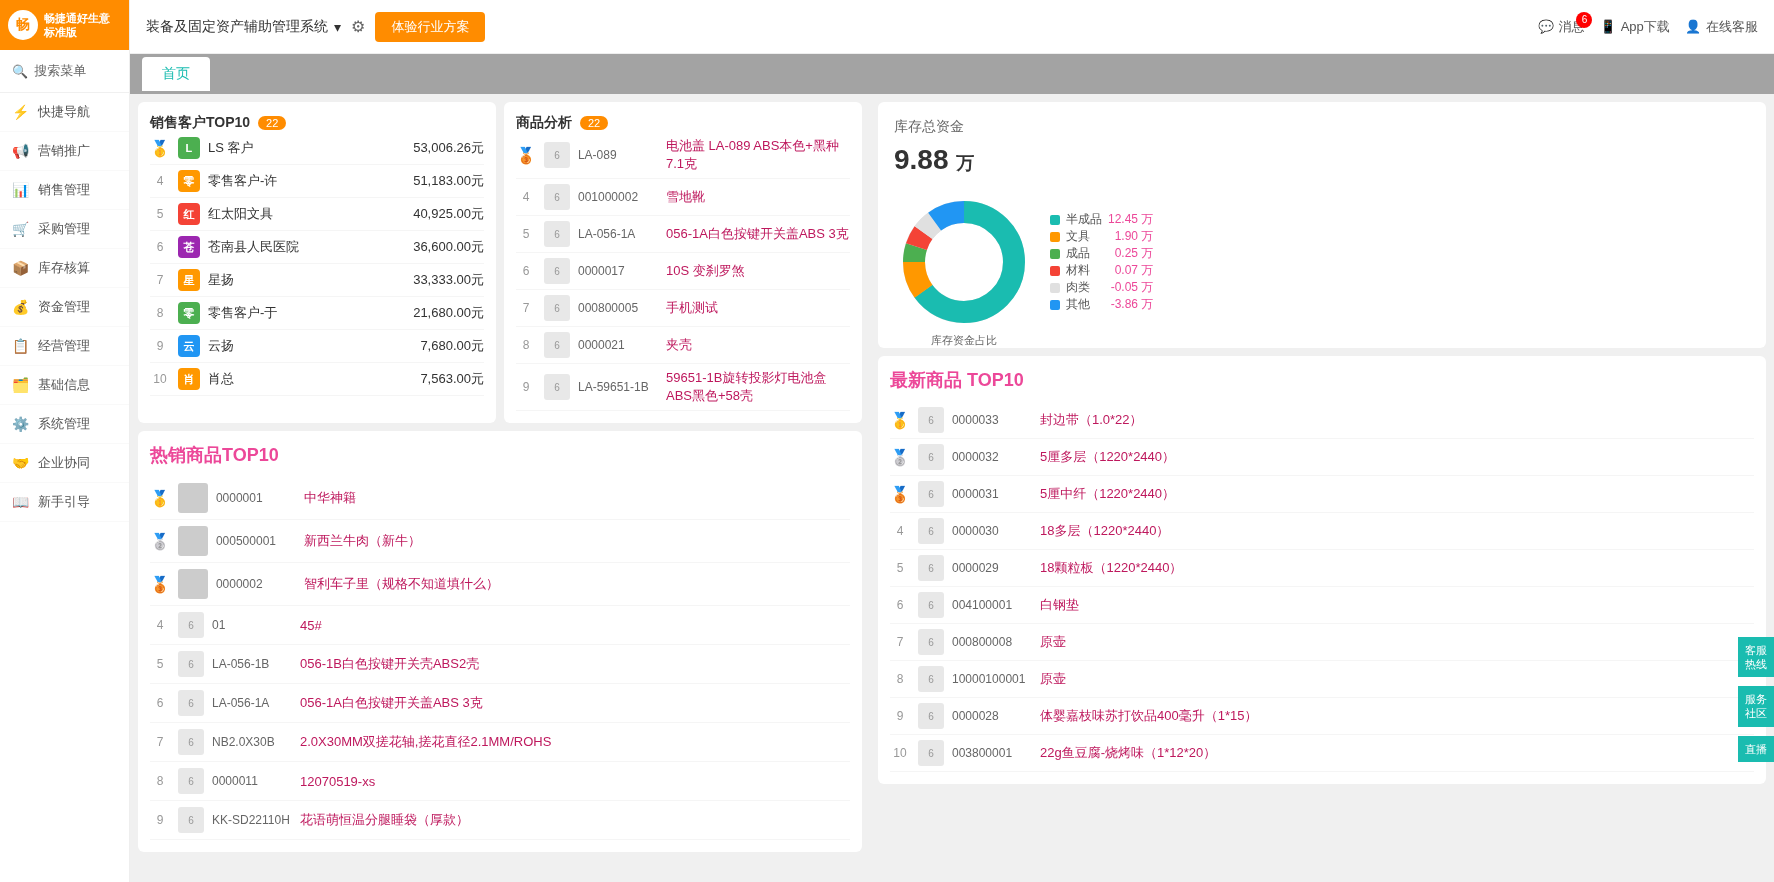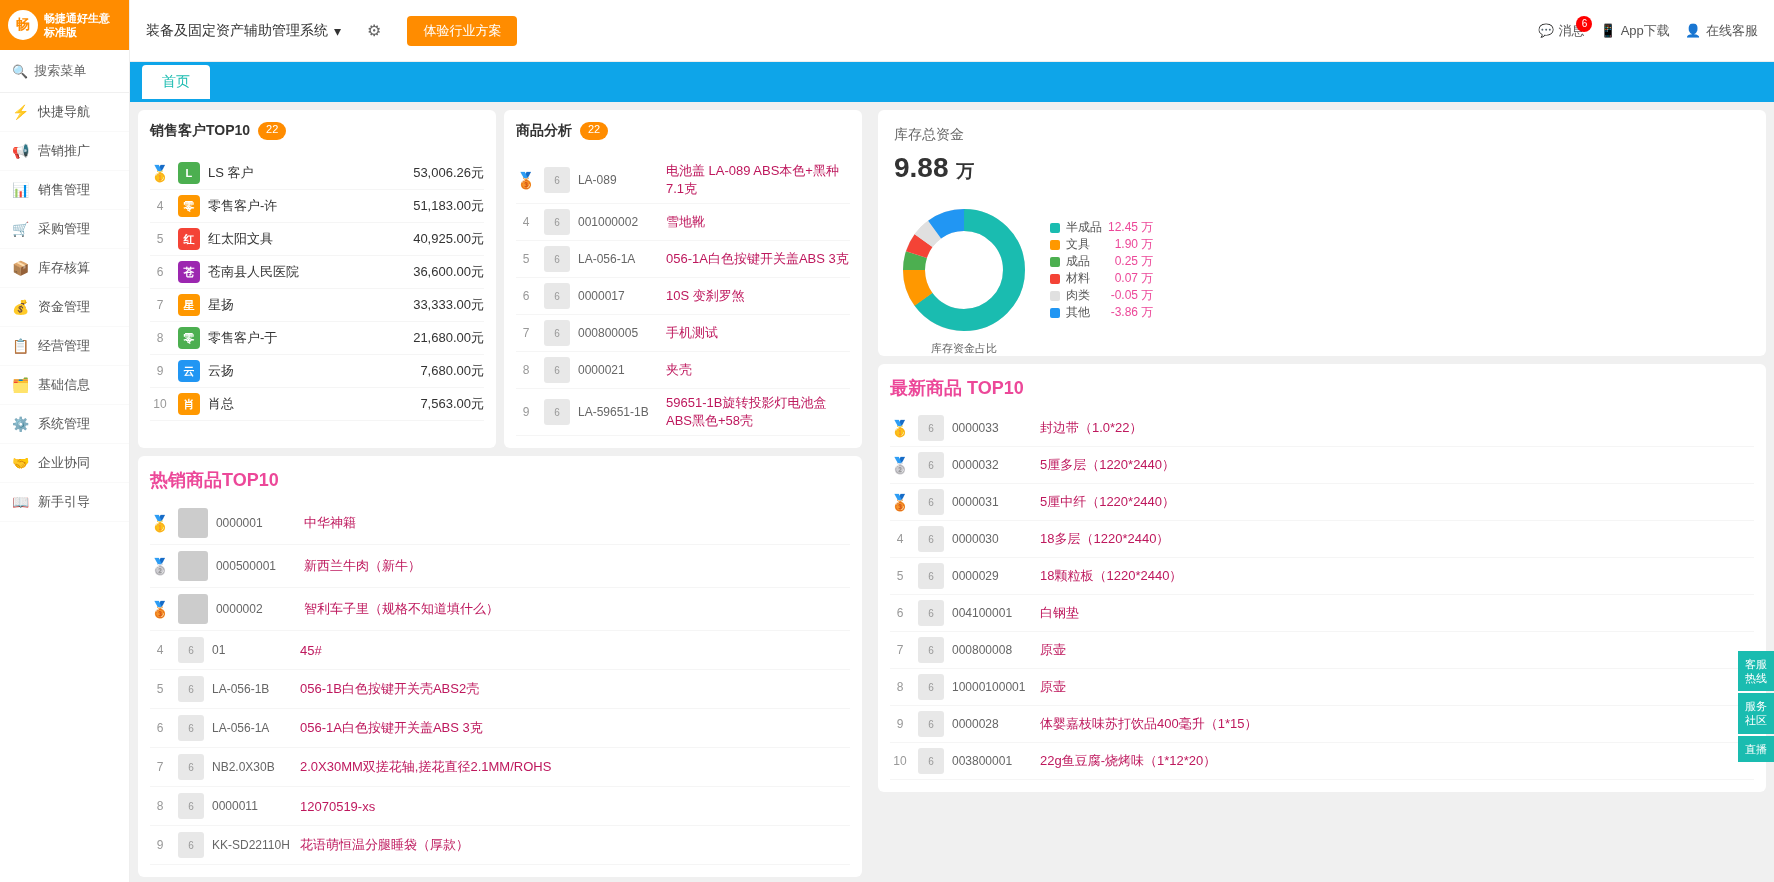--- a/index.html
+++ b/index.html
@@ -68,26 +68,26 @@
     .main-area {
       flex: 1;
       display: flex;
       flex-direction: column;
       overflow: hidden;
     }
 
     
     .top-header {
       background: #fff;
-      height: 62px;
+      height: 54px;
       display: flex;
       align-items: center;
       padding: 0 16px;
       border-bottom: 1px solid #eee;
-      gap: 26px;
+      gap: 10px;
     }
     .system-selector {
       display: flex;
       align-items: center;
       gap: 6px;
       font-size: 14px;
       color: #333;
       cursor: pointer;
     }
     .settings-icon {
@@ -129,21 +129,21 @@
       display: flex;
       align-items: center;
       justify-content: center;
       position: absolute;
       top: -6px;
       right: -8px;
     }
 
     
     .tab-bar {
-      background: #0ea5e9;
+      background: #a3a3a3;
       display: flex;
       align-items: center;
       padding: 0 12px;
       height: 40px;
     }
     .tab-item {
       padding: 8px 20px;
       color: #fff;
       cursor: pointer;
       font-size: 14px;
@@ -350,36 +350,37 @@
       gap: 8px;
     }
 
     
     .float-service {
       position: fixed;
       right: 0;
       bottom: 120px;
       display: flex;
       flex-direction: column;
-      gap: 2px;
+      gap: 9px;
     }
     .float-btn {
       background: #1ABCB0;
       color: #fff;
       width: 36px;
       padding: 6px 4px;
       font-size: 11px;
       text-align: center;
       cursor: pointer;
       line-height: 1.3;
     }
 
     .top-section-header {
       display: flex;
-      margin-bottom: 17px;
+      align-items: center;
+      margin-bottom: 0;
     }
     .top-section-header .title {
       font-size: 14px;
       font-weight: bold;
       color: #333;
     }
     .top-section-header .badge-count {
       background: #ff8c00;
       color: #fff;
       border-radius: 10px;

